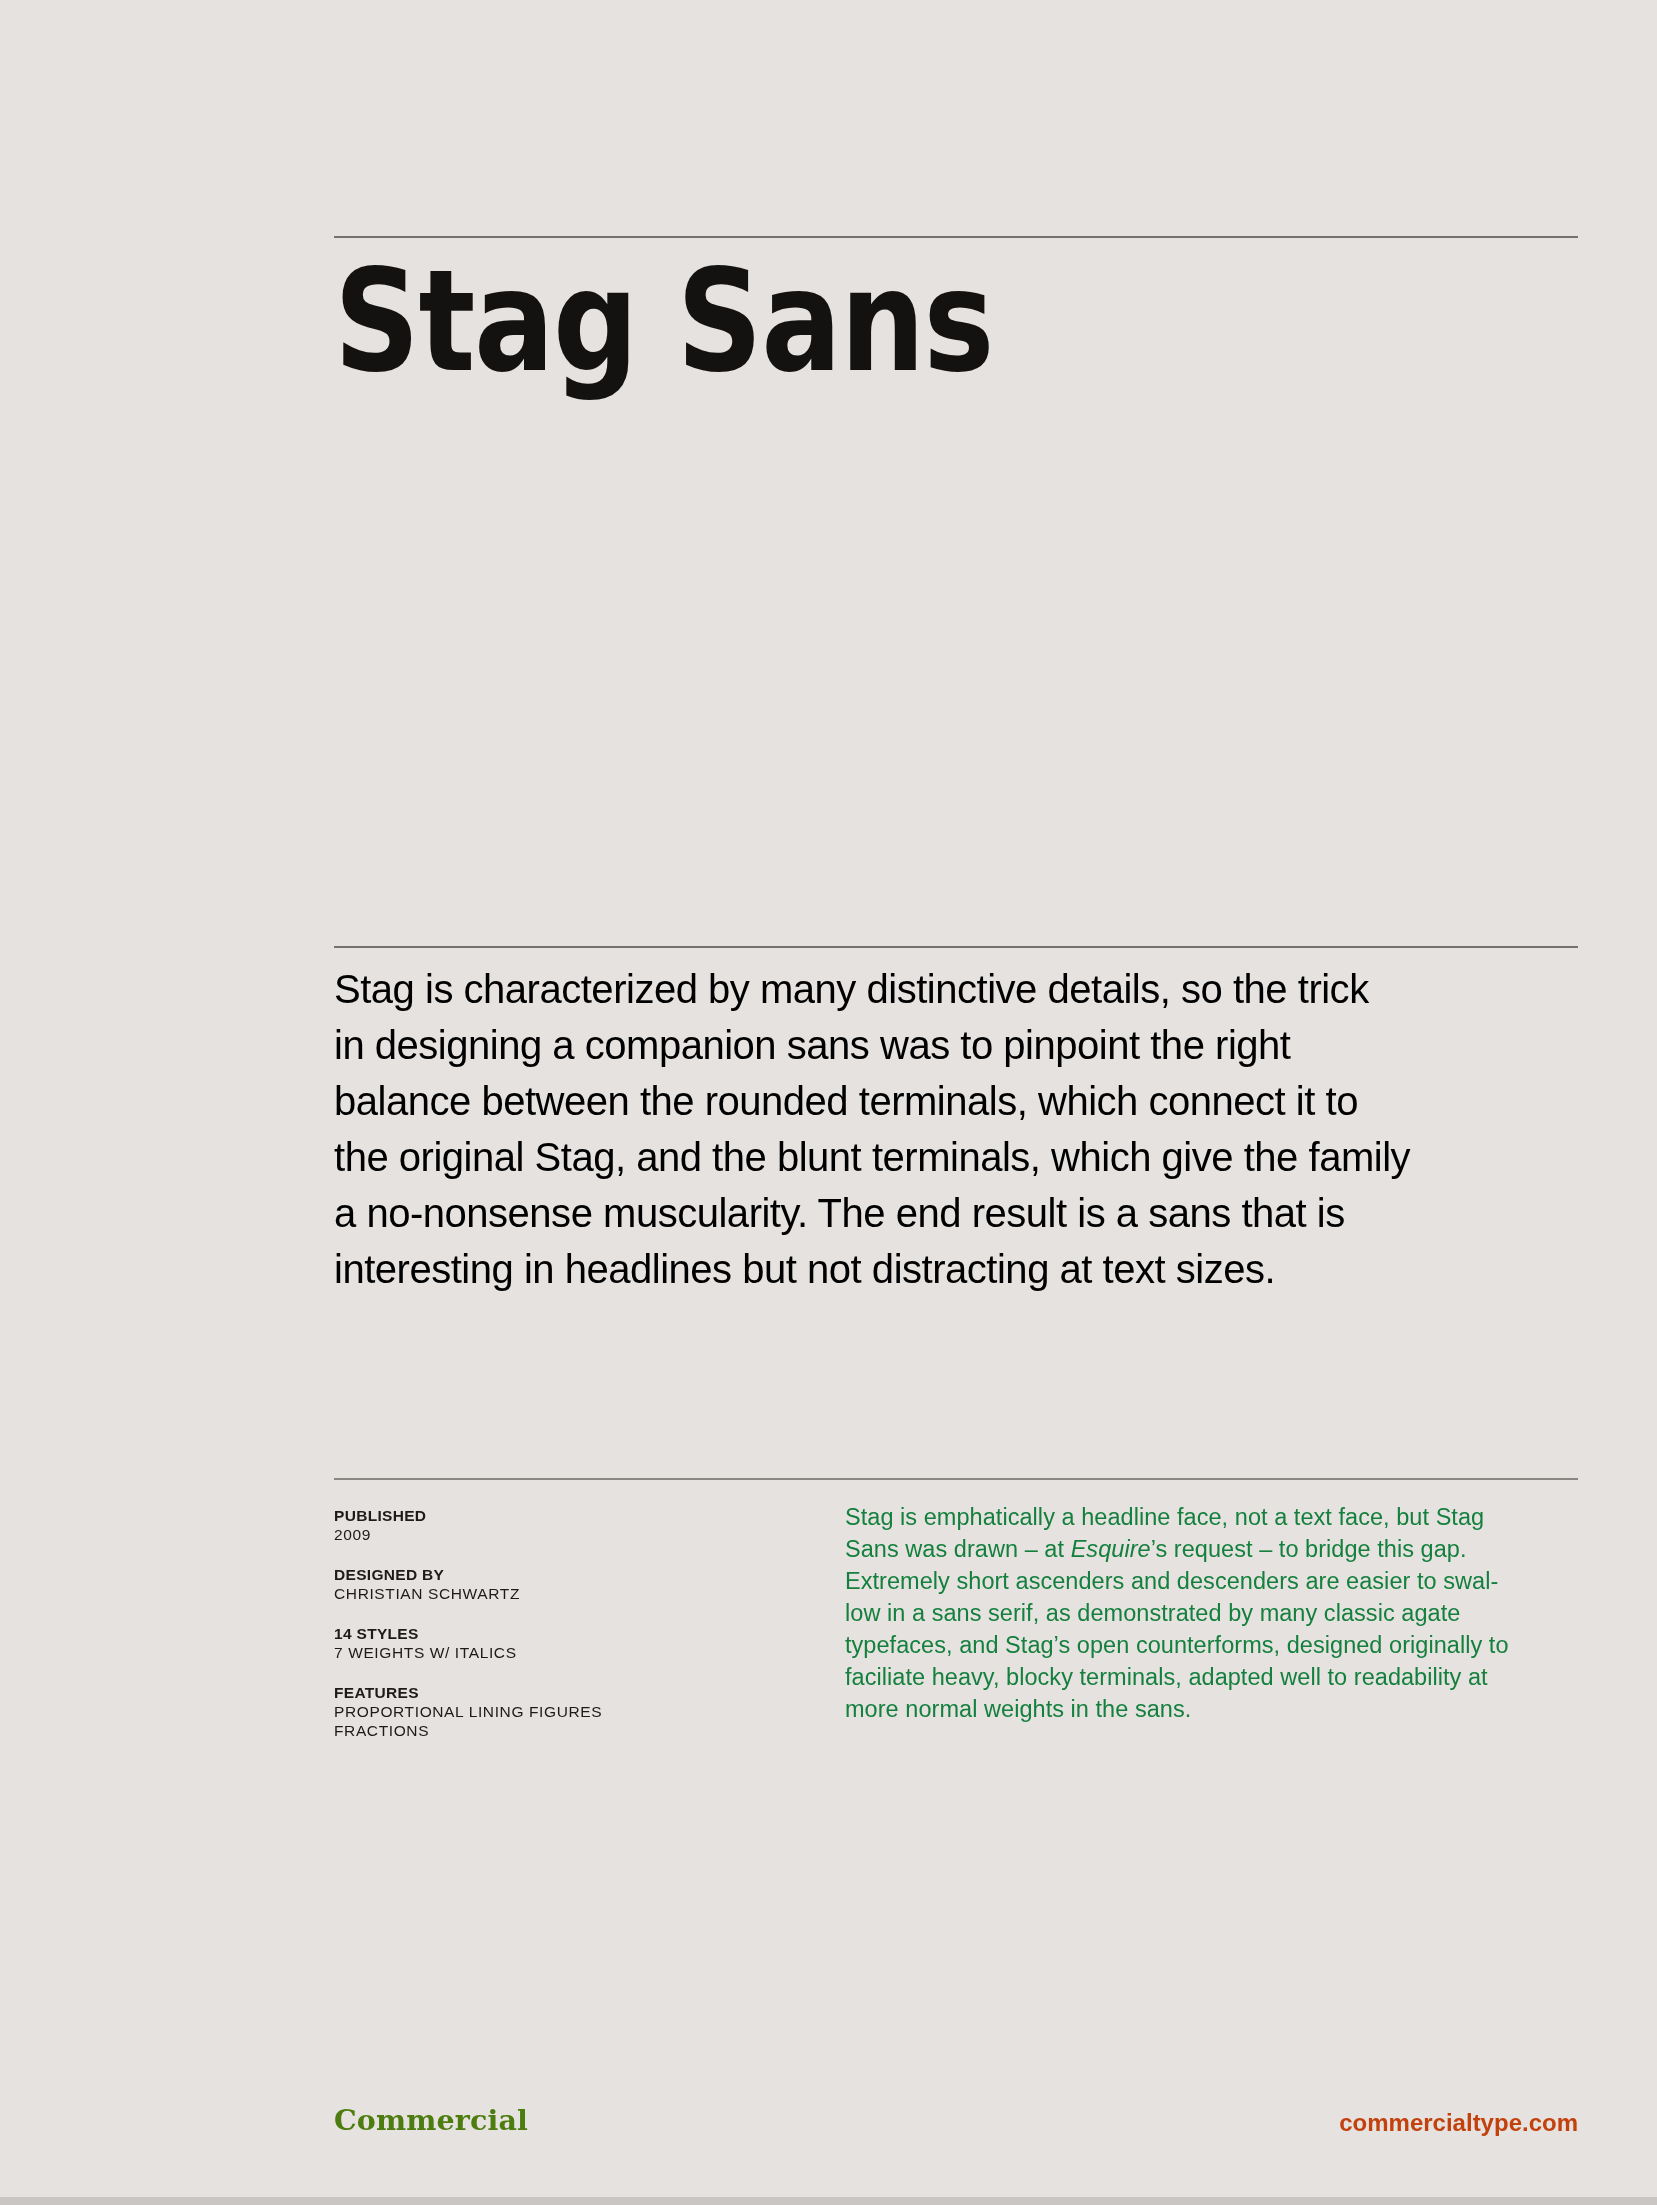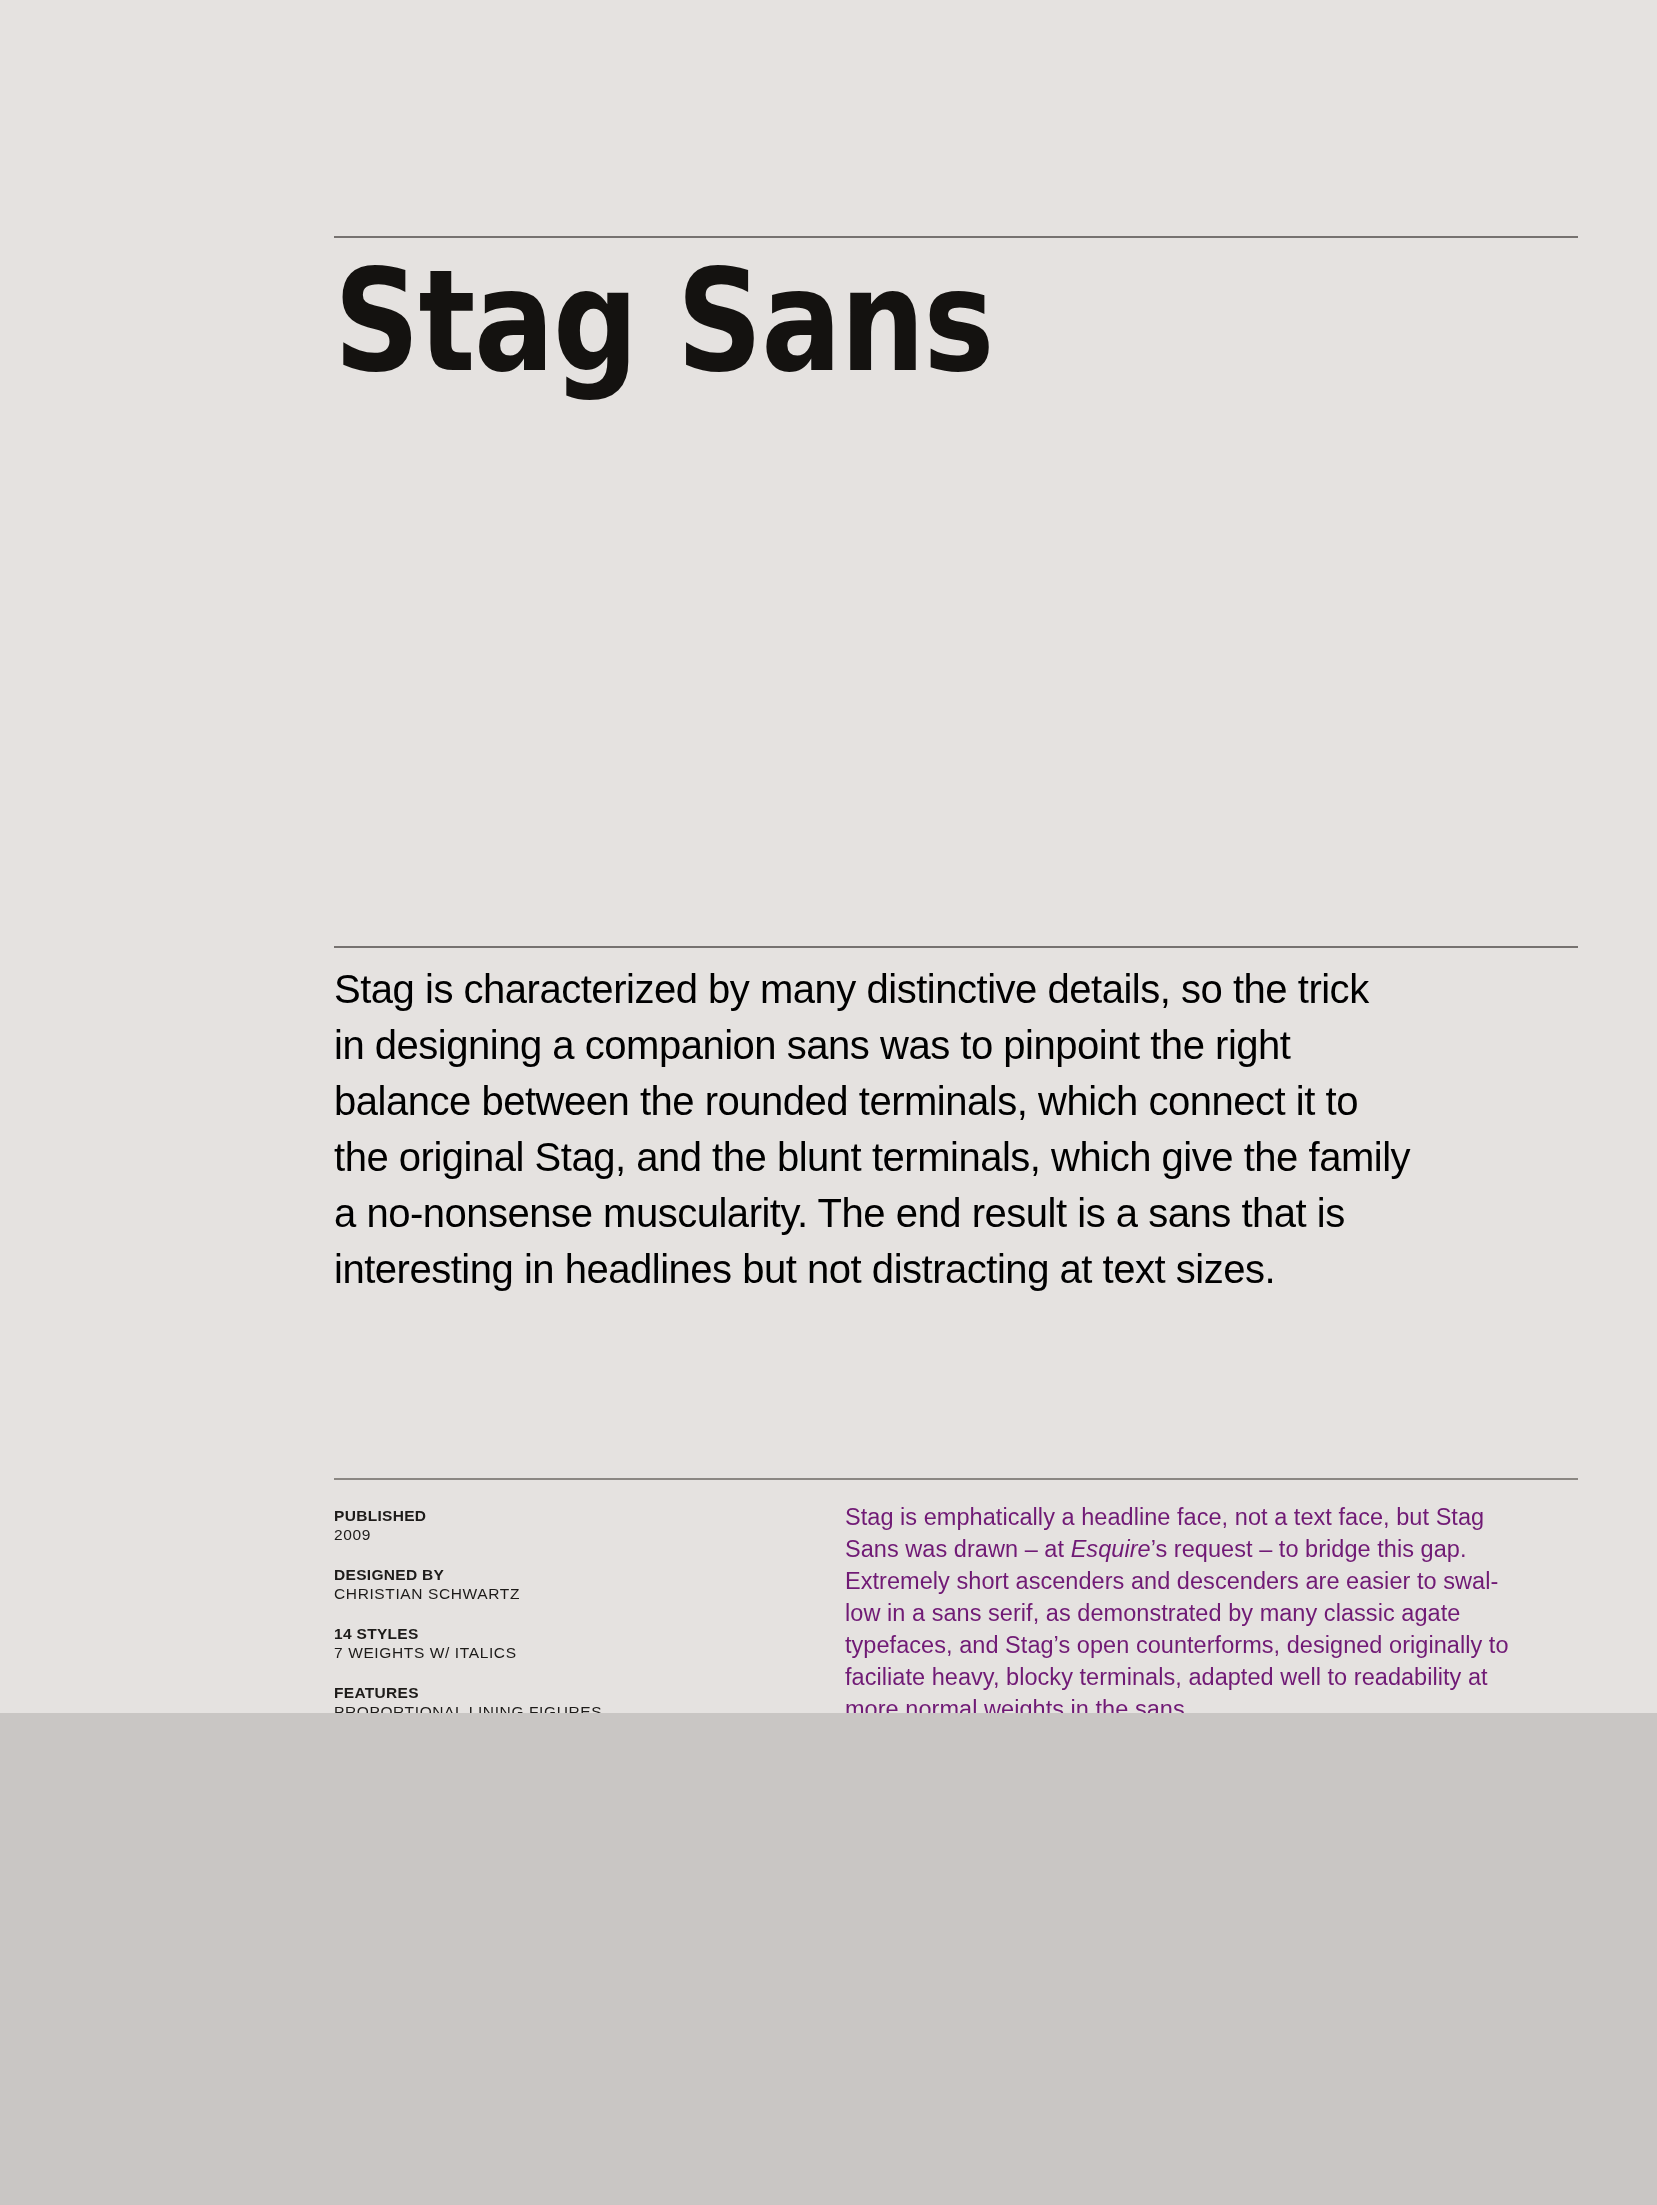--- a/index.html
+++ b/index.html
@@ -1,19 +1,19 @@
 <!DOCTYPE html>
 <html style="font-size:13.4px"><head>
 <meta charset="utf-8">
 <style>
   html, body { margin: 0; padding: 0; background: #c9c6c4; }
   .page {
     position: relative;
     width: 1657px;
-    height: 1713px;
+    height: 2197px;
     background: #e5e2e0;
     overflow: hidden;
     font-family: "Liberation Sans", sans-serif;
     color: #181614;
   }
   .rule {
     position: absolute;
     left: 334px;
     width: 1244px;
     height: 1.7px;
@@ -71,21 +71,21 @@
   }
 
   .description {
     position: absolute;
     left: 845px;
     top: 1501px;
     width: 746px;
     font-size: 23.5px;
     line-height: 32px;
     letter-spacing: 0.002em;
-    color: #701a75;
+    color: #15803d;
   }
   .description .line, .description .rest { white-space: pre; }
   .description em { font-style: italic; }
 
   .logo {
     position: absolute;
     left: 334px;
     top: 2104px;
     margin: 0;
     font-family: "DejaVu Serif", serif;

